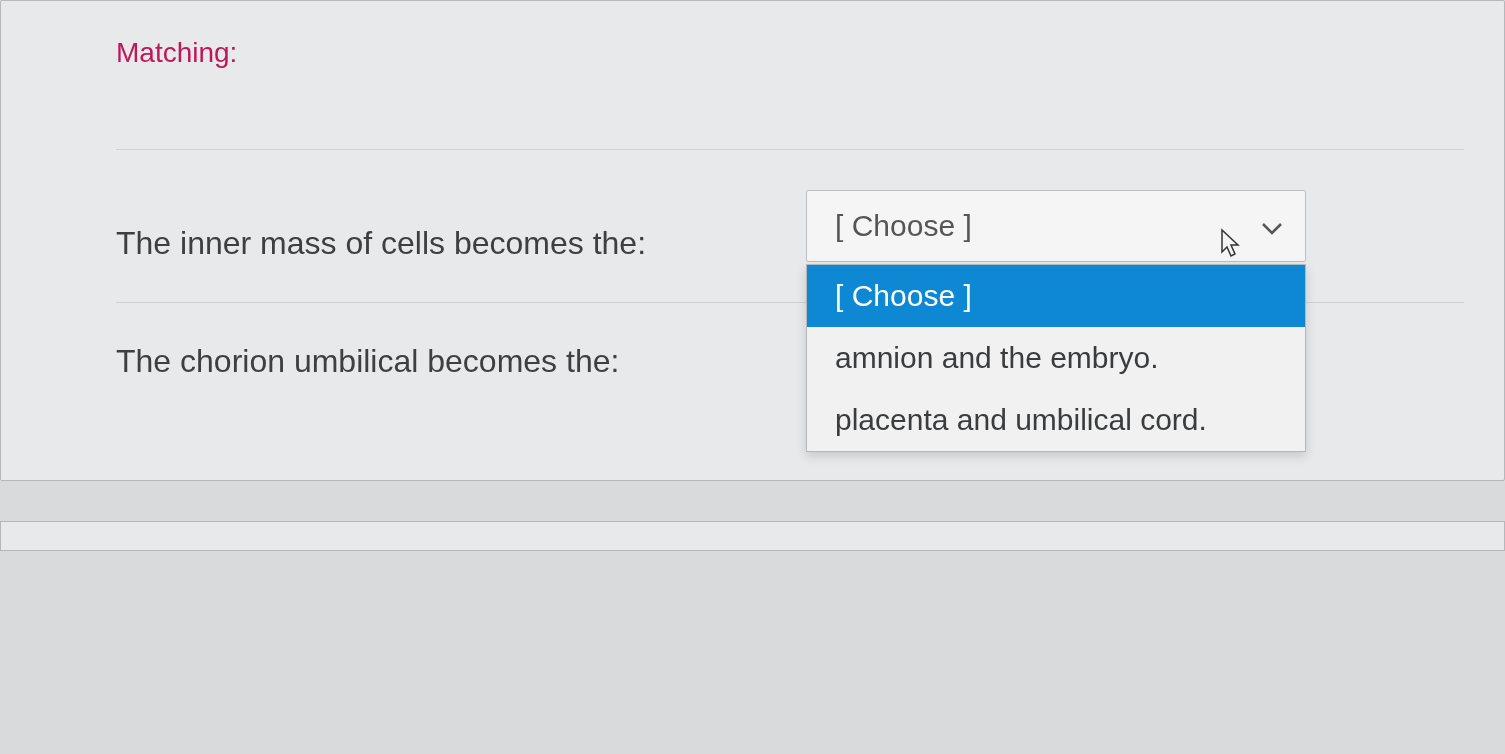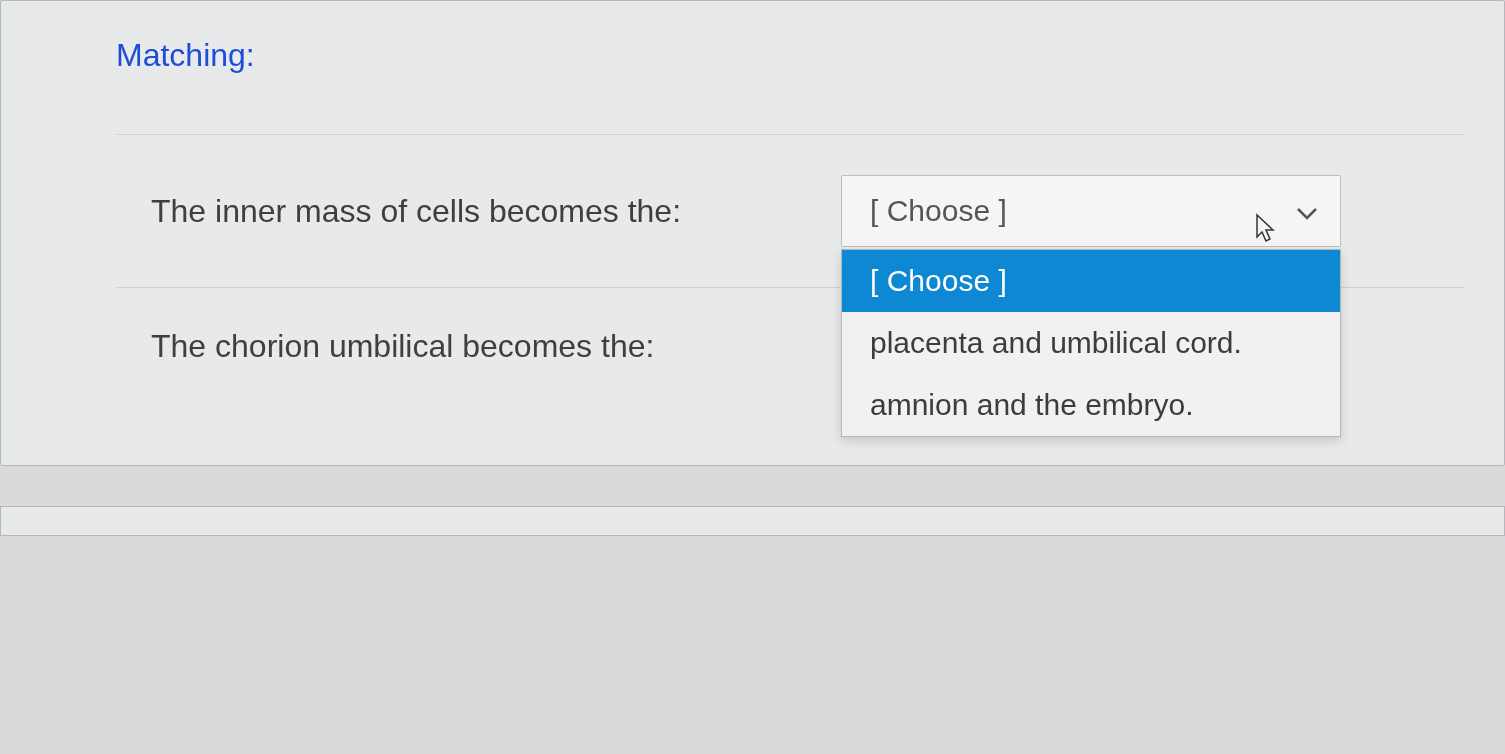--- a/index.html
+++ b/index.html
@@ -33,34 +33,33 @@
     }
     .question-title {
       font-size: 38px;
       font-weight: 700;
       color: #2a2c2e;
     }
     .question-body {
       padding: 36px 40px 60px 115px;
     }
     .instruction {
-      font-size: 32px;
-      color: #1d4ed8;
-      margin-bottom: 60px;
+      font-size: 28px;
+      color: #be185d;
+      margin-bottom: 80px;
     }
     .row-divider {
       border-top: 1px solid #cfd2d4;
       margin-bottom: 40px;
     }
     .matching-row {
       display: flex;
-      align-items: center;
+      align-items: flex-end;
       margin-bottom: 40px;
       position: relative;
-      margin-left: 35px;
     }
     .prompt-text {
       flex: 0 0 690px;
       font-size: 32px;
       color: #3d3f41;
       padding-right: 20px;
     }
     .select-wrap {
       position: relative;
       flex: 1;
@@ -149,22 +148,22 @@
             </svg>
           </span>
         </div>
         <span class="cursor-overlay">
           <svg viewBox="0 0 24 30">
             <path d="M2 2 l0 22 l5 -5 l4 9 l4 -2 l-4 -9 l7 0 z" fill="#f4f4f4" stroke="#333" stroke-width="1.5"></path>
           </svg>
         </span>
         <div class="dropdown-list">
           <div class="dropdown-option highlighted">[ Choose ]</div>
+          <div class="dropdown-option">amnion and the embryo.</div>
           <div class="dropdown-option">placenta and umbilical cord.</div>
-          <div class="dropdown-option">amnion and the embryo.</div>
         </div>
       </div>
     </div>
 
     <div class="row-divider"></div>
 
     <div class="matching-row">
       <div class="prompt-text">The chorion umbilical becomes the:</div>
       <div class="select-wrap">
         

